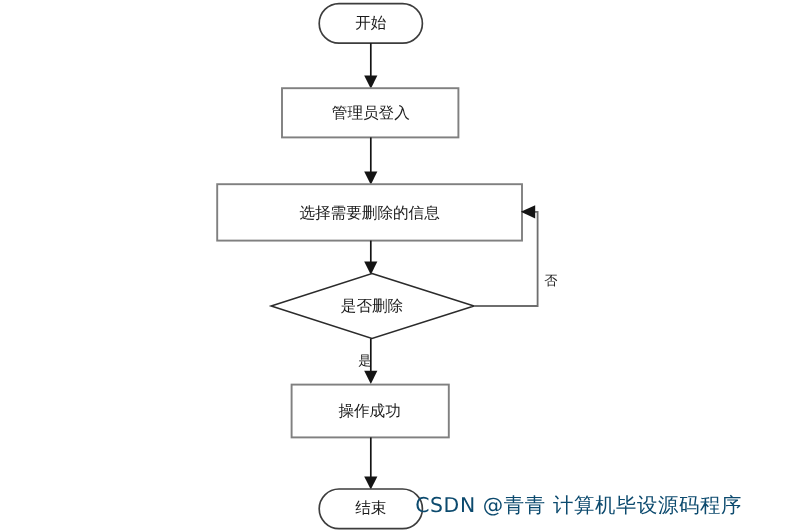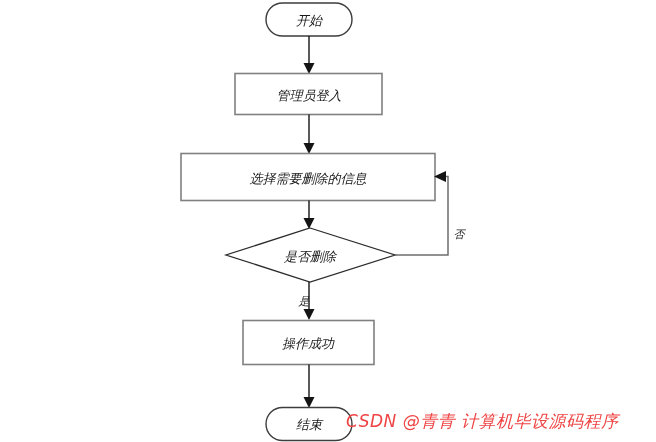--- a/index.html
+++ b/index.html
@@ -9,21 +9,20 @@
   }
   body {
     font-family: "DejaVu Sans", "Liberation Sans", sans-serif;
   }
   #canvas {
     position: relative;
     width: 656px;
     height: 442px;
     background: #ffffff;
     overflow: hidden;
-    font-style: italic;
   }
   #flow-svg {
     position: absolute;
     left: 0;
     top: 0;
     width: 656px;
     height: 442px;
     display: block;
   }
   .node-label {
@@ -68,21 +67,21 @@
   .arrow-head {
     fill: #141414;
     stroke: none;
   }
   .watermark-text {
     position: absolute;
     left: 346px;
     top: 410px;
     font-family: "DejaVu Sans", "Liberation Sans", sans-serif;
     font-size: 17px;
-    color: #ef4444;
+    color: #0c4a6e;
     white-space: nowrap;
     letter-spacing: 0.5px;
     user-select: none;
   }
 </style>
 </head>
 <body>
 
 <div id="canvas">
 

